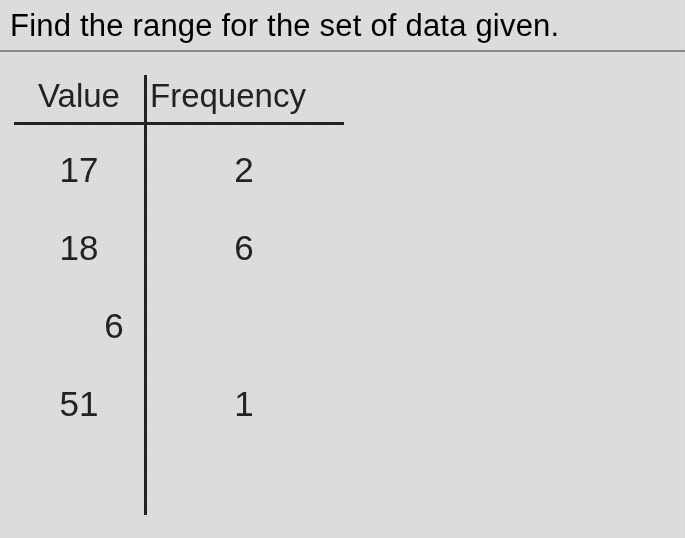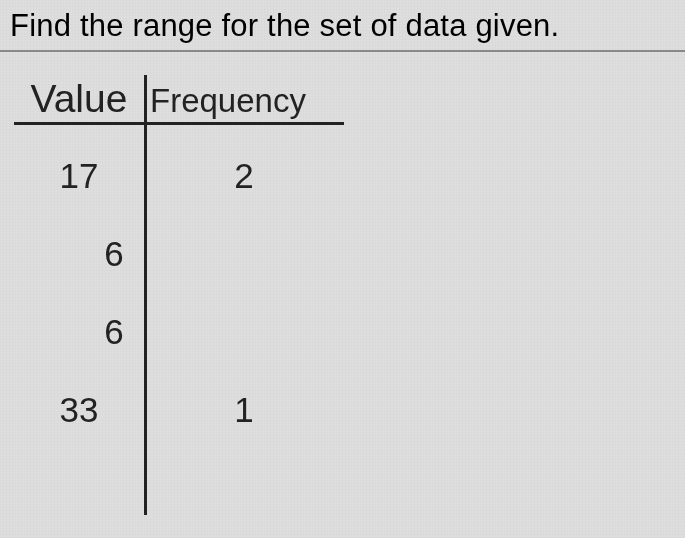--- a/index.html
+++ b/index.html
@@ -37,21 +37,21 @@
       top: 75px;
       left: 14px;
     }
     .header-row {
       display: flex;
       align-items: baseline;
     }
     .header-value {
       width: 130px;
       text-align: center;
-      font-size: 39px;
+      font-size: 33px;
       padding: 2px 0 8px 0;
       color: #222;
     }
     .header-freq {
       width: 200px;
       text-align: left;
       font-size: 33px;
       padding: 2px 0 8px 6px;
       color: #222;
     }
@@ -105,23 +105,24 @@
     <div class="header-freq">Frequency</div>
   </div>
   <div class="hline"></div>
   <div class="vline"></div>
   <div class="data-rows">
     <div class="data-row">
       <div class="cell-value">17</div>
       <div class="cell-freq">2</div>
     </div>
     <div class="data-row">
+      <div class="cell-value">18</div>
       <div class="cell-freq">6</div>
     </div>
     <div class="data-row">
       <div class="cell-freq">6</div>
     </div>
     <div class="data-row">
-      <div class="cell-value">33</div>
+      <div class="cell-value">51</div>
       <div class="cell-freq">1</div>
     </div>
   </div>
 </div>
 
 </body></html>

